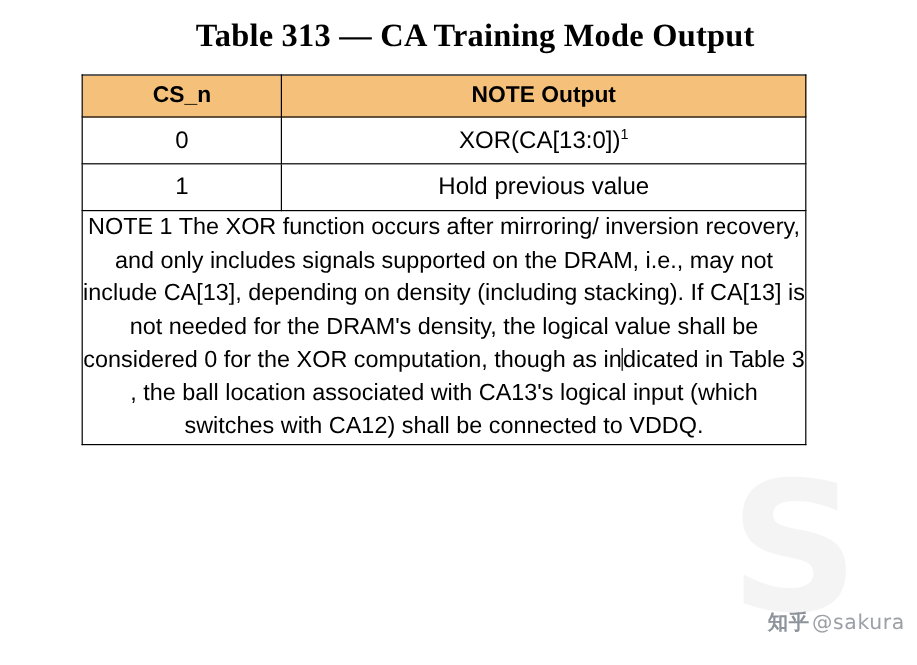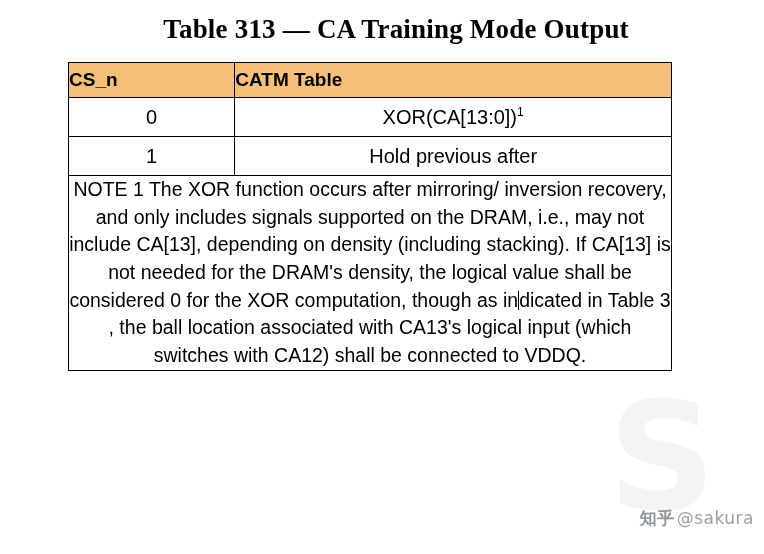--- a/index.html
+++ b/index.html
@@ -43,21 +43,21 @@
   }
   table.catm td, table.catm th {
     border: 1px solid #000000;
     padding: 0;
     vertical-align: middle;
   }
   .hdr {
     background: #f5c07a;
     font-weight: bold;
     font-size: 19px;
-    text-align: left;
+    text-align: center;
     height: 34px;
     color: #000000;
   }
   .col-cs { width: 166px; }
   .col-out { width: 436px; }
   .cell {
     text-align: center;
     font-size: 20px;
     height: 38px;
     color: #000000;
@@ -123,31 +123,31 @@
 
   <div class="table-wrap">
     <table class="catm">
       <colgroup>
         <col class="col-cs">
         <col class="col-out">
       </colgroup>
       <tbody>
         <tr>
           <th class="hdr">CS_n</th>
-          <th class="hdr">CATM Table</th>
+          <th class="hdr">NOTE Output</th>
         </tr>
         <tr>
           <td class="cell">0</td>
           <td class="cell">
             <span>XOR(CA[13:0])</span><span class="sup">1</span>
           </td>
         </tr>
         <tr>
           <td class="cell">1</td>
-          <td class="cell">Hold previous after</td>
+          <td class="cell">Hold previous value</td>
         </tr>
         <tr>
           <td class="note-cell" colspan="2">
             <span class="note-label">NOTE 1</span>
             <span class="note-body">The XOR function occurs after mirroring/ inversion recovery, and only includes signals supported on the DRAM, i.e., may not include CA[13], depending on density (including stacking). If CA[13] is not needed for the DRAM's density, the logical value shall be considered 0 for the XOR computation, though as in</span><span class="caret"></span><span class="note-body">dicated in Table 3 , the ball location associated with CA13's logical input (which switches with CA12) shall be connected to VDDQ.</span>
           </td>
         </tr>
       </tbody>
     </table>
   </div>

